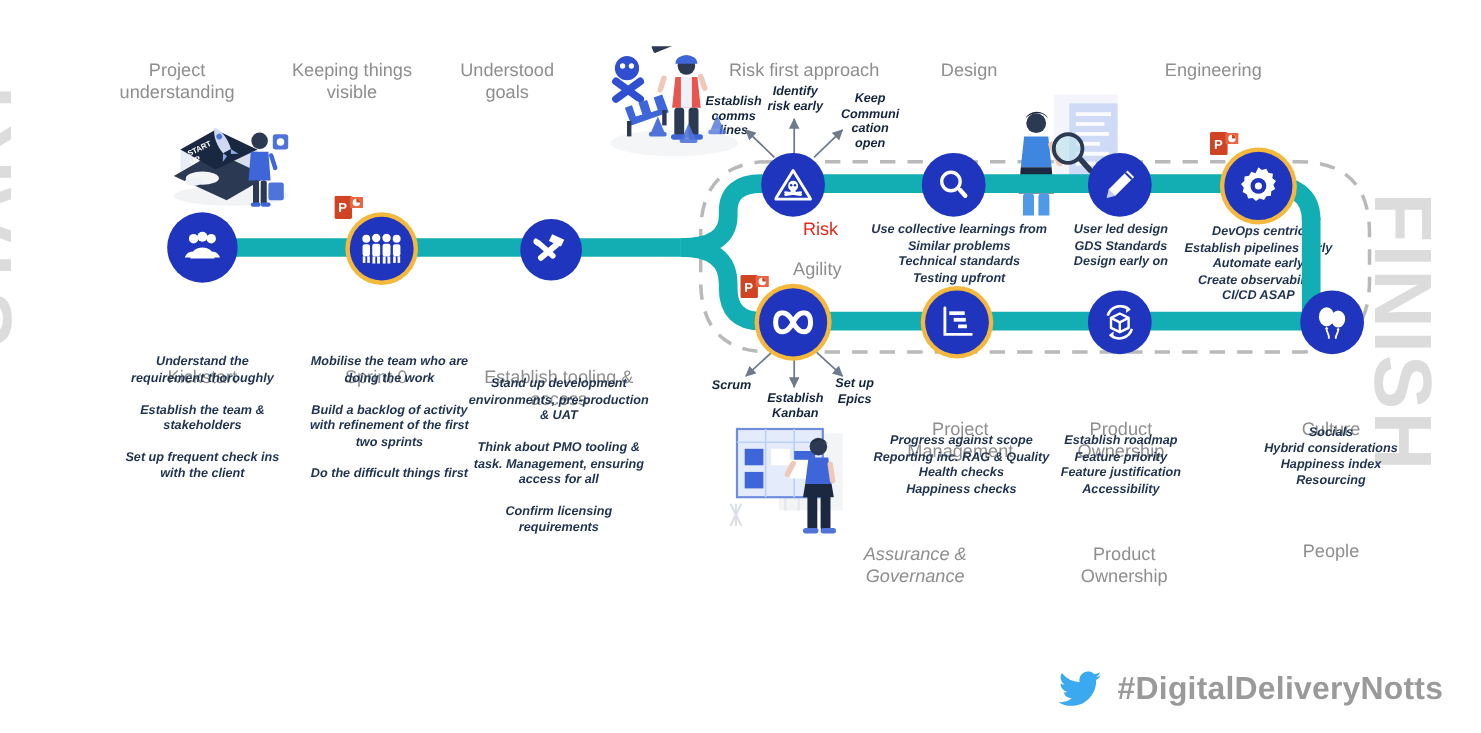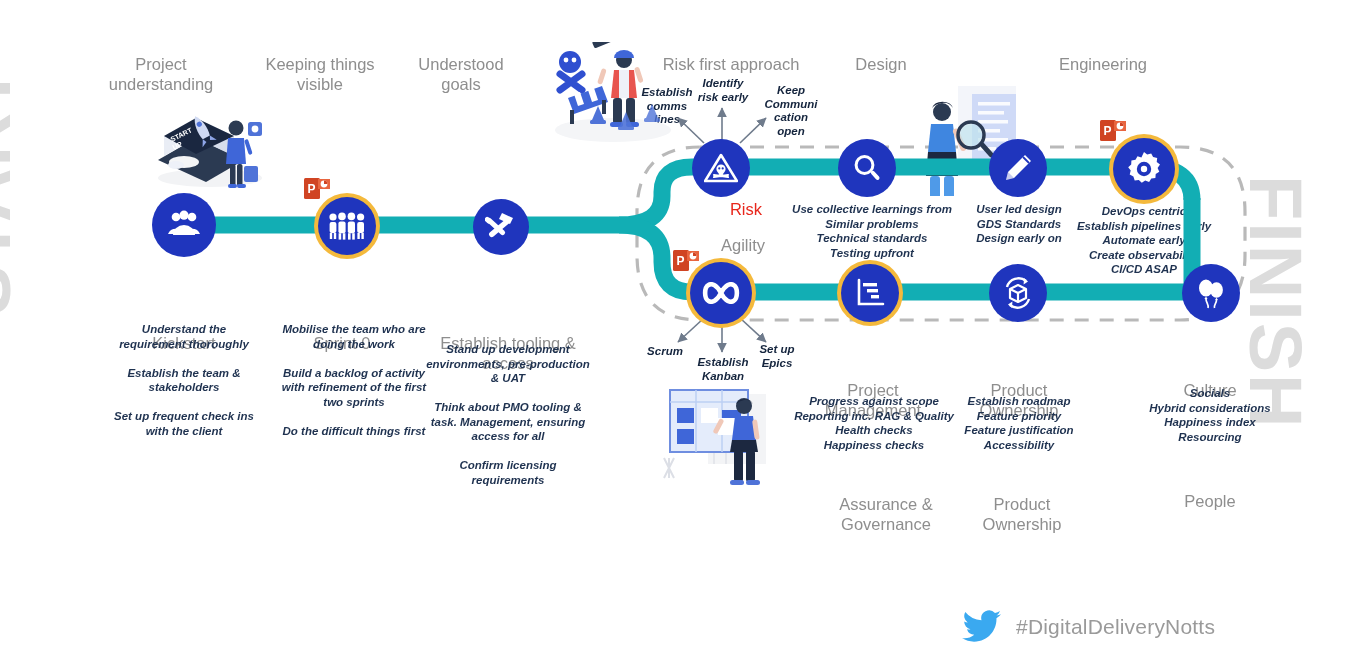--- a/index.html
+++ b/index.html
@@ -105,21 +105,21 @@
   #track-layer, #dash-layer, #arrow-layer { position: absolute; left: 0; top: 0; }
   #dash-layer { z-index: 2; }
   #track-layer { z-index: 4; }
   #arrow-layer { z-index: 5; }
 
   
   .illus { position: absolute; z-index: 3; }
 
   
   #tw-wrap { position: absolute; left: 962px; top: 610px; display: flex; align-items: center; gap: 14px; }
-  #tw-hash { color: #9a9a9a; font-size: 21px; font-weight: 400; letter-spacing: .2px; }
+  #tw-hash { color: #9a9a9a; font-size: 29px; font-weight: 700; letter-spacing: .2px; }
 </style>
 </head>
 <body>
 
 <div id="stage">
 
   <div class="watermark" id="wm-start">START</div>
   <div class="watermark" id="wm-finish">FINISH</div>
 
   <svg id="dash-layer" width="1346" height="666">
@@ -496,21 +496,21 @@
 Automate early
 Create observability
 CI/CD ASAP</div>
 
   <div class="stage-title" style="left:808px; top:345px; width:130px;">Project
 Management</div>
   <div class="bullets" style="left:786px; top:394px; width:176px;">Progress against scope
 Reporting inc. RAG &amp; Quality
 Health checks
 Happiness checks</div>
-  <div class="stage-title" style="left:822px; top:459px; width:128px;">Assurance &amp;
+  <div class="stage-title" style="left:768px; top:459px; width:128px;font-style:italic;">Assurance &amp;
 Governance</div>
 
   <div class="stage-title" style="left:955px; top:345px; width:128px;">Product
 Ownership</div>
   <div class="bullets" style="left:942px; top:394px; width:154px;">Establish roadmap
 Feature priority
 Feature justification
 Accessibility</div>
   <div class="stage-title" style="left:958px; top:459px; width:128px;">Product
 Ownership</div>

